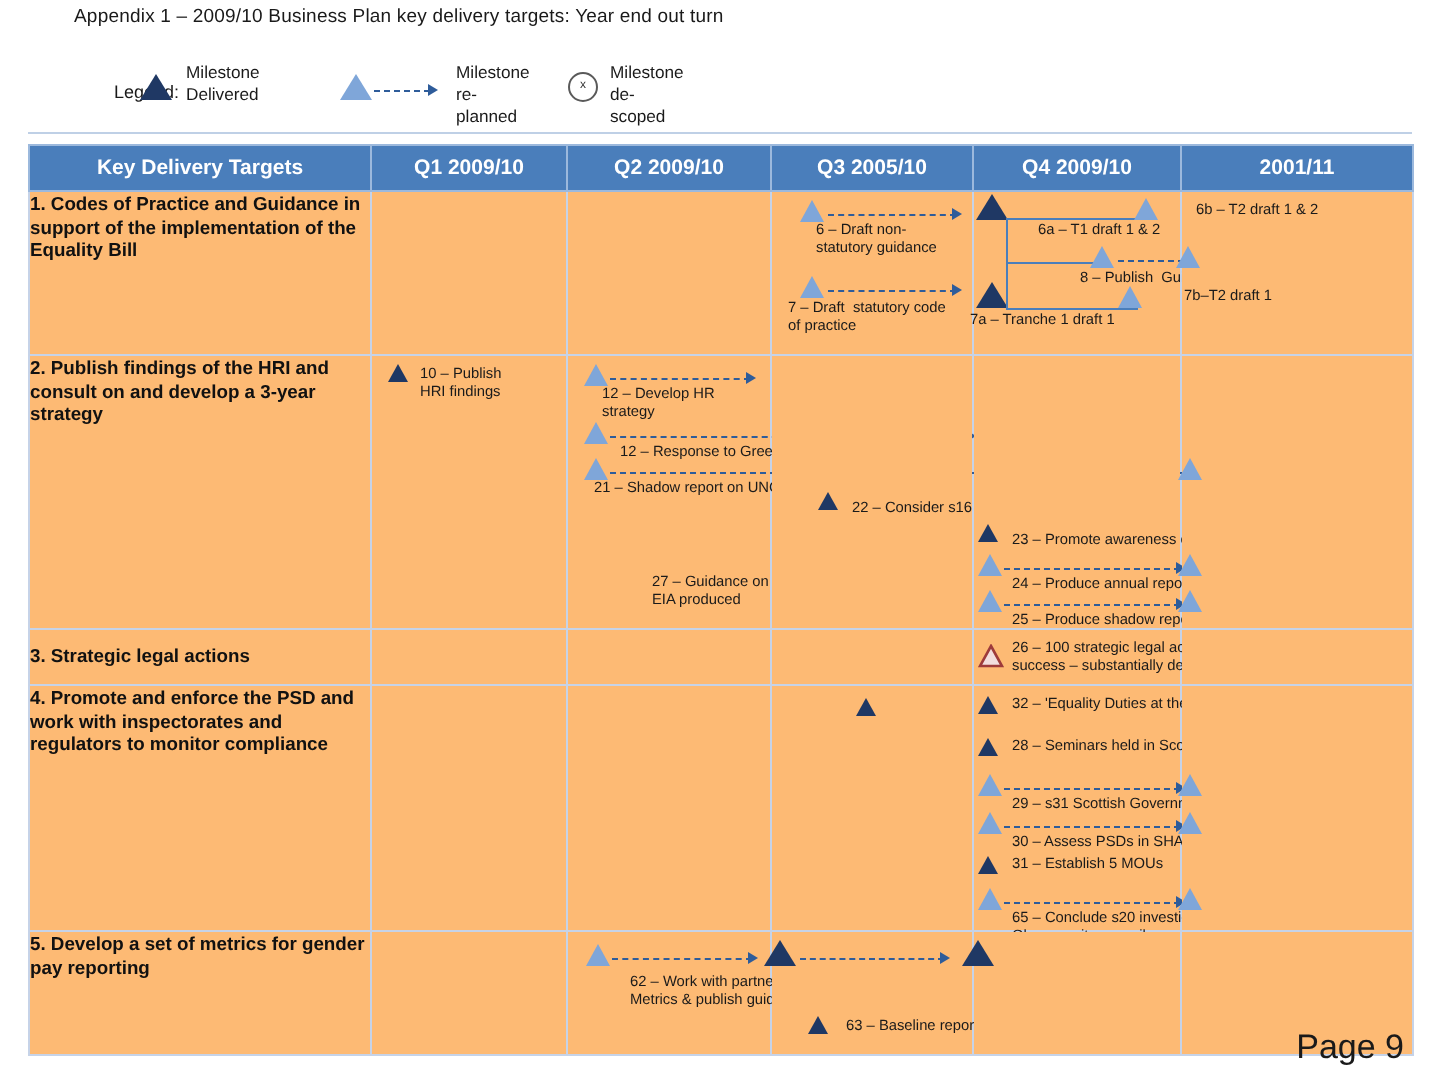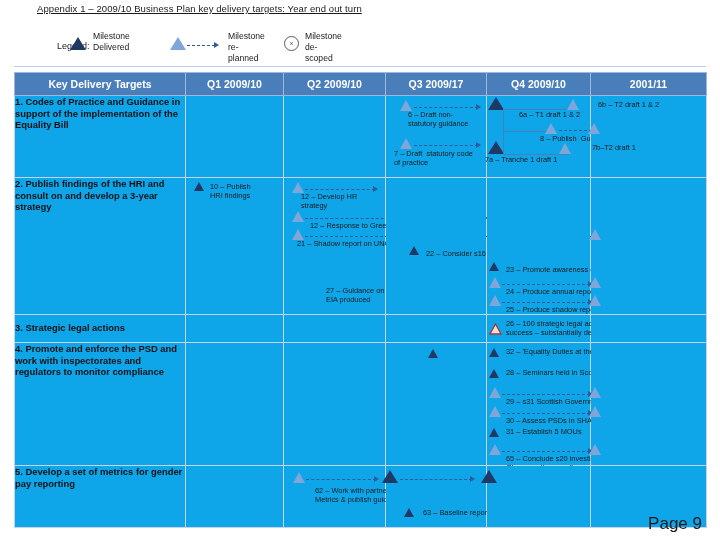--- a/index.html
+++ b/index.html
@@ -4,21 +4,21 @@
 <style>
   html,body{margin:0;padding:0;}
   body{
     width:720px;height:540px;background:#ffffff;
     font-family:"Liberation Sans", sans-serif;
     color:#111;overflow:hidden;position:relative;
   }
   
   #appendix-title{
     position:absolute;left:37px;top:3px;font-size:9.5px;color:#1a1a1a;
-    letter-spacing:.1px;white-space:nowrap;text-decoration:underline;
+    letter-spacing:.1px;white-space:nowrap;
   }
   #legend{position:absolute;left:37px;top:30px;height:26px;}
   .lg-label{position:absolute;font-size:9px;color:#1a1a1a;}
   .lg-text{position:absolute;font-size:8.6px;color:#1a1a1a;line-height:10.5px;}
   
   .tri{width:0;height:0;border-left:8px solid transparent;border-right:8px solid transparent;border-bottom:13px solid #1F3864;display:inline-block;}
   .tri.light{border-bottom-color:#7FA6D9;}
   .tri.sm{border-left-width:6.5px;border-right-width:6.5px;border-bottom-width:11px;}
   .tri.xs{border-left-width:5.5px;border-right-width:5.5px;border-bottom-width:9.5px;}
   
@@ -30,21 +30,21 @@
   #chart-table{
     position:absolute;left:14px;top:72px;width:692px;border-collapse:collapse;
     table-layout:fixed;
   }
   #chart-table th{
     background:#4A7EBB;color:#fff;font-size:10.5px;font-weight:bold;
     text-align:center;height:22px;border:1px solid #9CB9DD;padding:0;
   }
   #chart-table td{
     border:1px solid #C6D3E8;padding:0;vertical-align:top;position:relative;
-    background:#0ea5e9;
+    background:#fdba74;
   }
   td.target-cell{
     background:#F4F7FB;font-size:9.4px;font-weight:bold;color:#111;
     line-height:11.6px;padding:5px 6px 0 7px;
   }
   tr.alt td{background:#E4EAF4;}
   tr.alt td.target-cell{background:#EDF1F8;}
   
   .ms{position:absolute;}
   .ms .tri{vertical-align:top;}
@@ -98,21 +98,21 @@
       <col style="width:102px">
     <col style="width:101px">
       <col style="width:104px">
       <col style="width:116px">
   </colgroup>
   <thead>
     <tr>
       <th>Key Delivery Targets</th>
       <th>Q1 2009/10</th>
       <th>Q2 2009/10</th>
-      <th>Q3 2009/17</th>
+      <th>Q3 2005/10</th>
       <th>Q4 2009/10</th>
       <th>2001/11</th>
     </tr>
   </thead>
   <tbody>
 
     <tr style="height:82px">
       <td class="target-cell">1. Codes of Practice and Guidance in support of the implementation of the Equality Bill</td>
       <td></td>
       <td></td>

